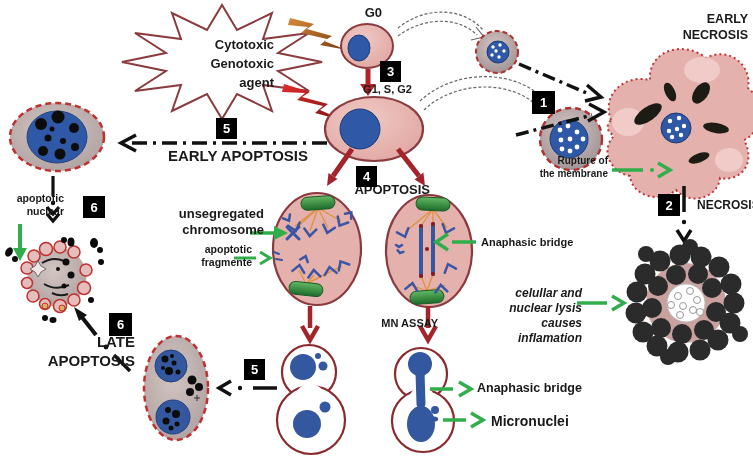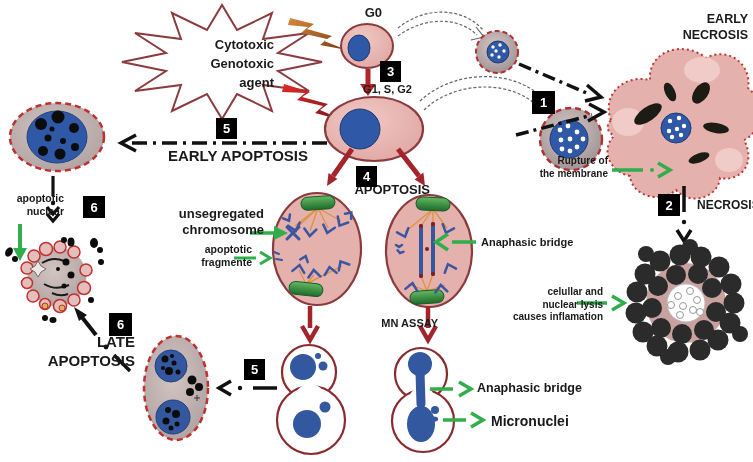--- a/index.html
+++ b/index.html
@@ -466,21 +466,21 @@
 <div class="label" style="left:170px;top:36px;width:104px;font-size:13px;line-height:1.45;">Cytotoxic
 Genotoxic
 agent</div>
 <div class="label" style="left:352px;top:5px;width:30px;font-size:13px;">G0</div>
 <div class="label" style="left:332px;top:83px;width:80px;font-size:11px;">G1, S, G2</div>
 <div class="label" style="left:648px;top:12px;width:100px;font-size:12.5px;">EARLY
 NECROSIS</div>
 <div class="label" style="left:528px;top:155px;width:80px;font-size:10px;">Rupture of
 the membrane</div>
 <div class="label left" style="left:697px;top:198px;width:56px;font-size:12px;">NECROSIS</div>
-<div class="label" style="left:495px;top:286px;width:108px;font-size:10px;">celullar and
+<div class="label" style="left:474px;top:286px;width:108px;font-size:12px;font-style:italic;">celullar and
 nuclear lysis
 causes inflamation</div>
 <div class="label" style="left:158px;top:147px;width:150px;font-size:15px;">EARLY APOPTOSIS</div>
 <div class="label" style="left:0px;top:192px;width:64px;font-size:10.5px;">apoptotic
 nuclear</div>
 <div class="label" style="left:25px;top:333px;width:110px;font-size:15px;">LATE
 APOPTOSIS</div>
 <div class="label" style="left:330px;top:182px;width:100px;font-size:13px;">APOPTOSIS</div>
 <div class="label" style="left:178px;top:206px;width:86px;font-size:13px;">unsegregated
 chromosome</div>

